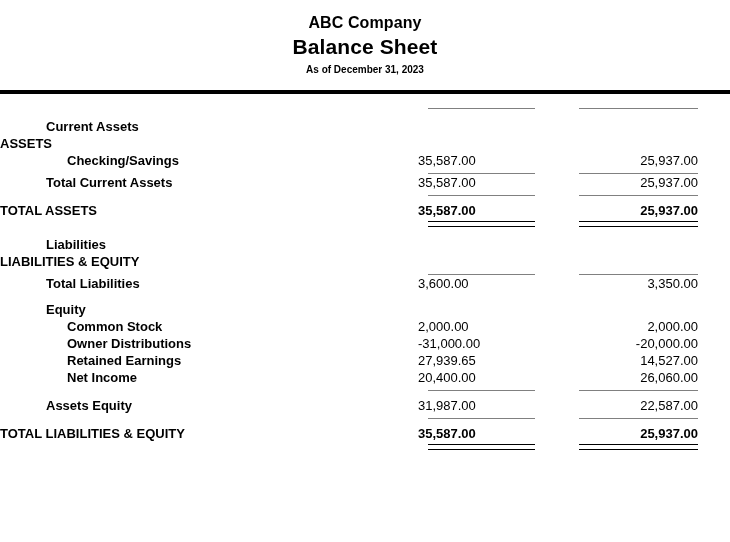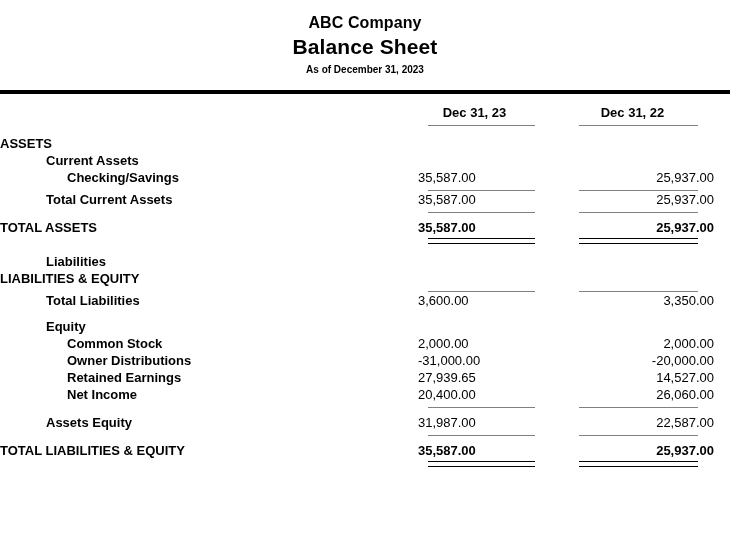--- a/index.html
+++ b/index.html
@@ -81,21 +81,21 @@
   .lbl.ind1 { padding-left: 46px; }
   .lbl.ind2 { padding-left: 67px; }
 
   .num {
     text-align: right;
     font-weight: normal;
     white-space: nowrap;
     font-variant-numeric: tabular-nums;
   }
   .num.col1 { padding-right: 181px; }
-  .num.col2 { padding-right: 16px; }
+  .num.col2 { padding-right: 32px; }
 
   tr.bold .num, tr.bold .lbl { font-weight: bold; }
 
   
   tr.sp td { height: 9px; line-height: 9px; font-size: 0; }
   tr.sp-sm td { height: 6px; line-height: 6px; font-size: 0; }
 
   
   tr.rule td { height: 5px; line-height: 5px; font-size: 0; }
   .rline {
@@ -145,46 +145,41 @@
 
 <div class="sheet">
 <table class="bs">
   <colgroup>
     <col class="c-label">
         <col class="c-num1">
         <col class="c-num2">
   </colgroup>
   <tbody>
 
-    <tr>
-      <td class="lbl"></td>
-      <td class="colhead col1">Dec 31, 23</td>
-      <td class="colhead col2">Dec 31, 22</td>
-    </tr>
     <tr class="rule">
       <td></td>
       <td>
             <div class="headline col1"></div>
           </td>
       <td>
             <div class="headline col2"></div>
           </td>
     </tr>
 
     <tr class="sp">
           <td colspan="3"></td>
         </tr>
 
     <tr>
+      <td class="lbl ind1">Current Assets</td>
+      <td class="num col1"></td>
+      <td class="num col2"></td>
+    </tr>
+    <tr>
       <td class="lbl">ASSETS</td>
-      <td class="num col1"></td>
-      <td class="num col2"></td>
-    </tr>
-    <tr>
-      <td class="lbl ind1">Current Assets</td>
       <td class="num col1"></td>
       <td class="num col2"></td>
     </tr>
     <tr>
       <td class="lbl ind2">Checking/Savings</td>
       <td class="num col1">35,587.00</td>
       <td class="num col2">25,937.00</td>
     </tr>
     <tr class="rule">
       <td></td>

